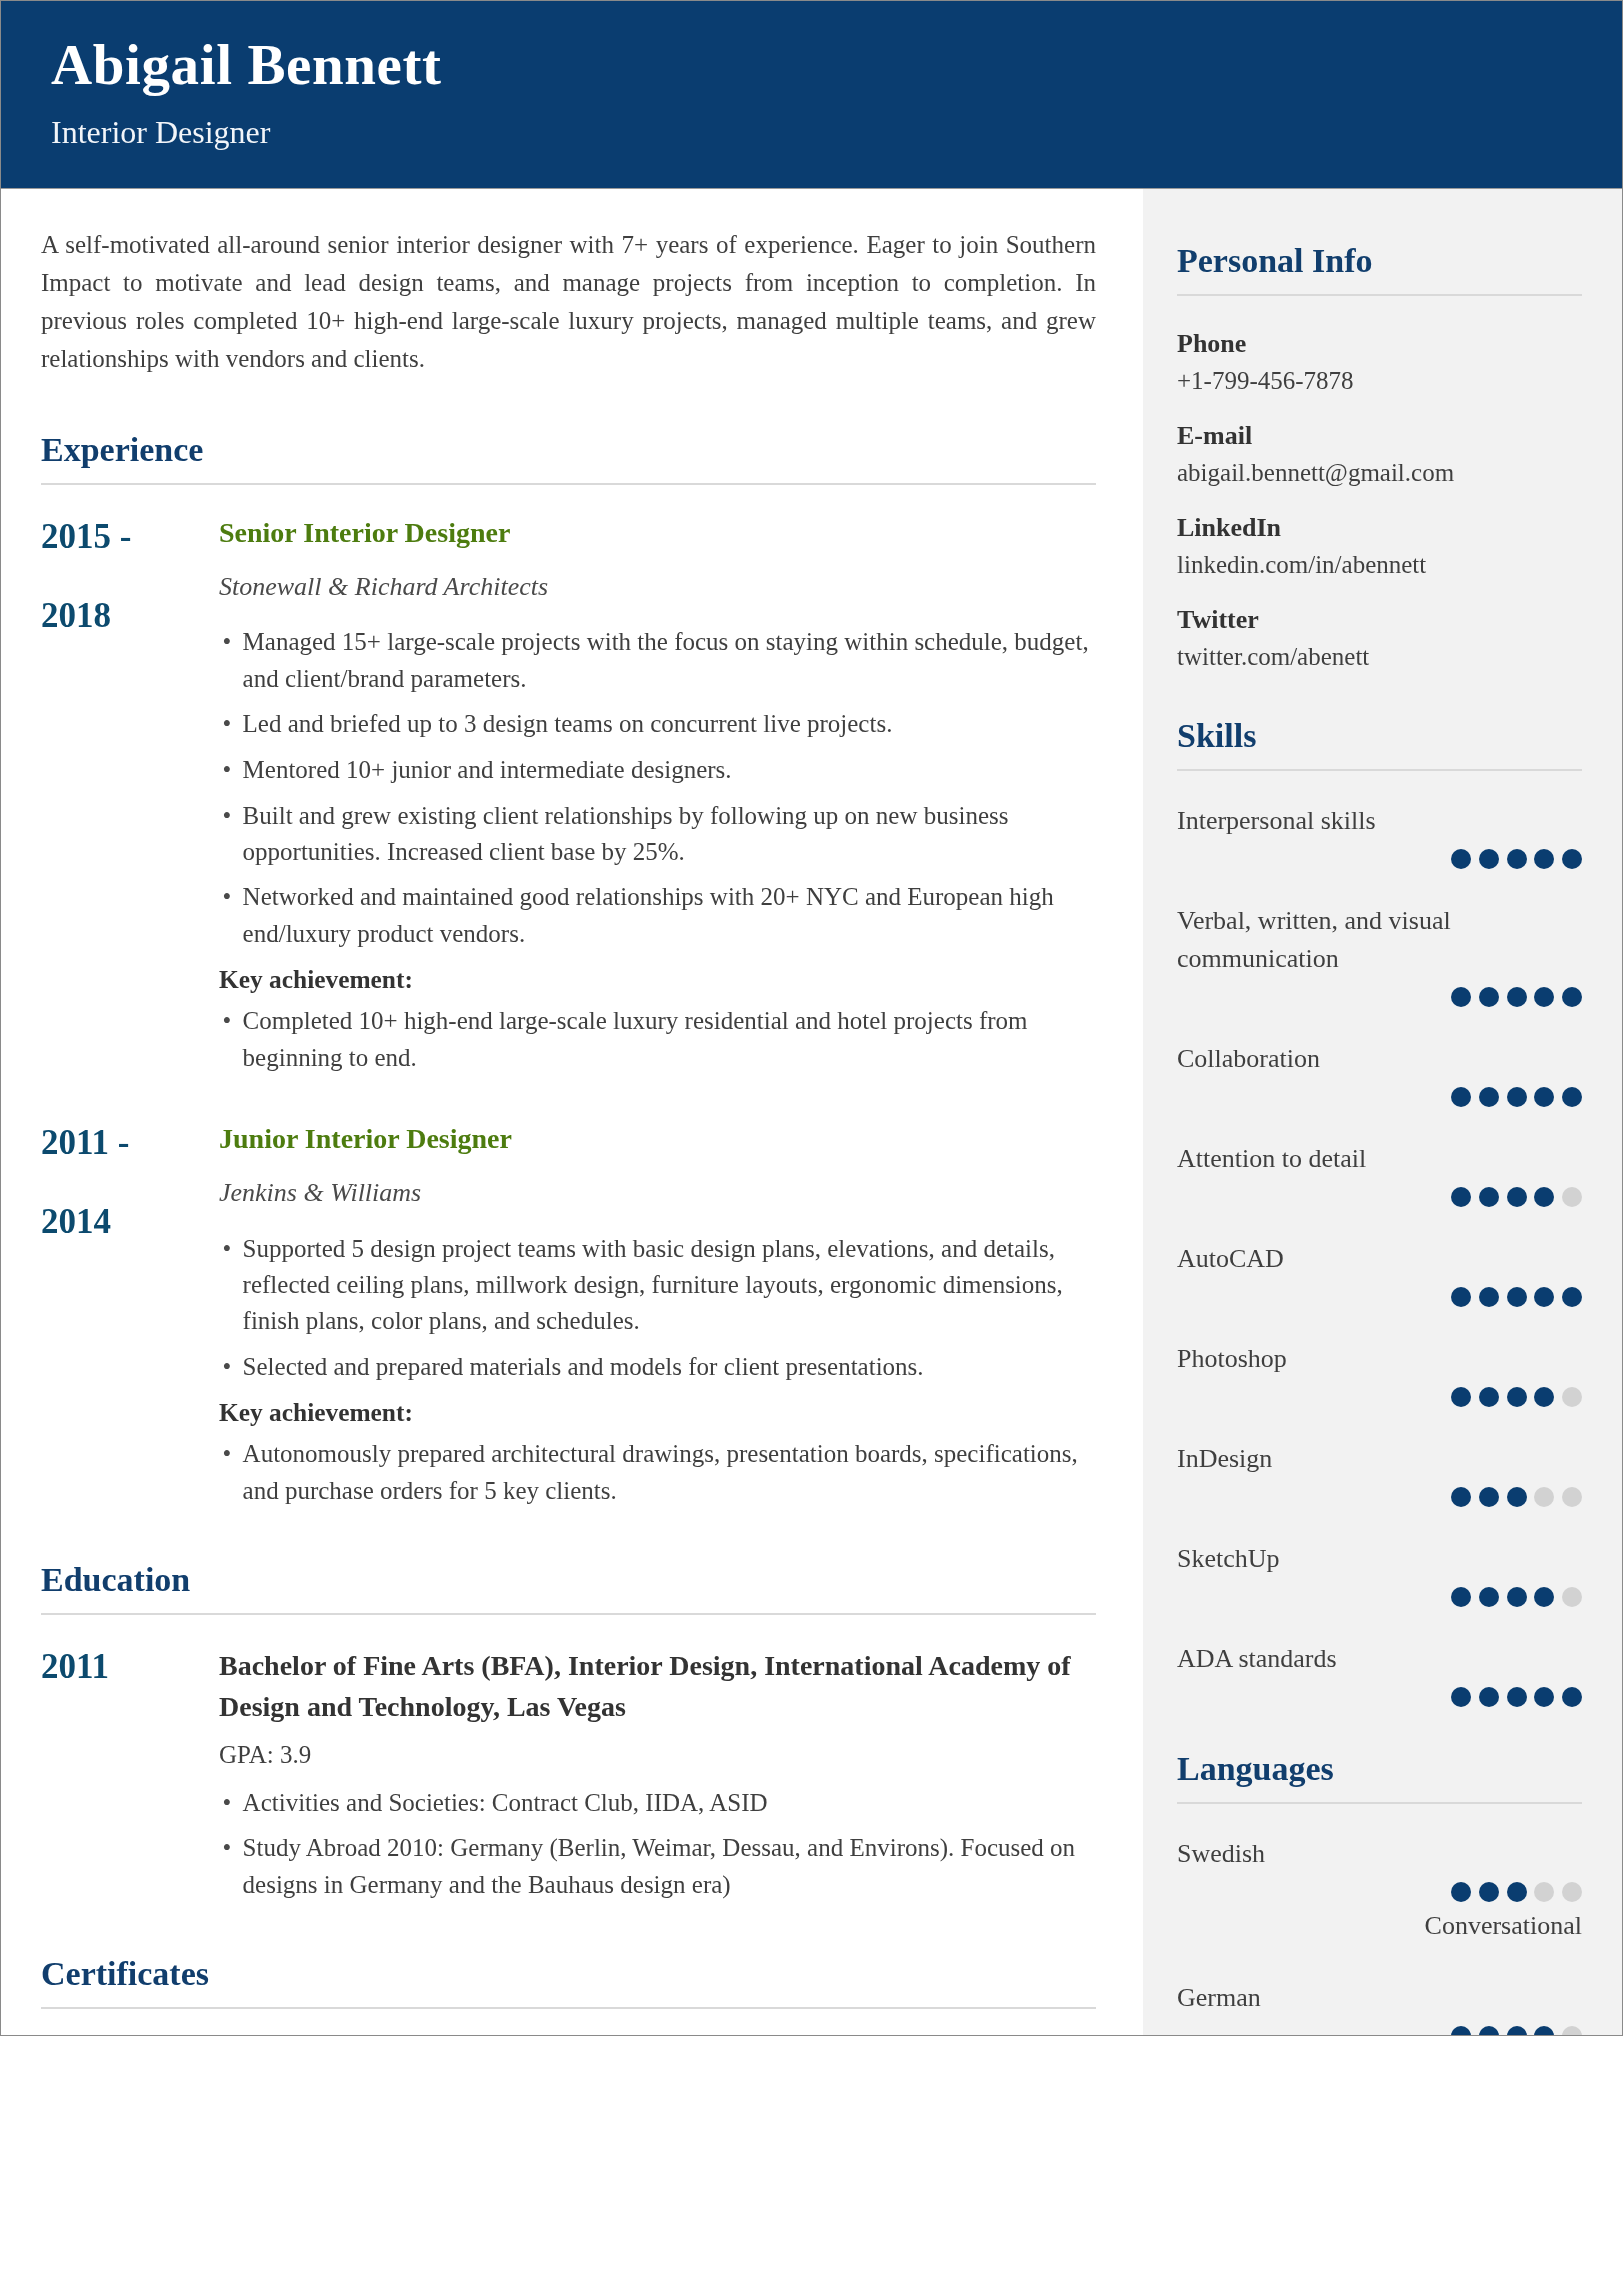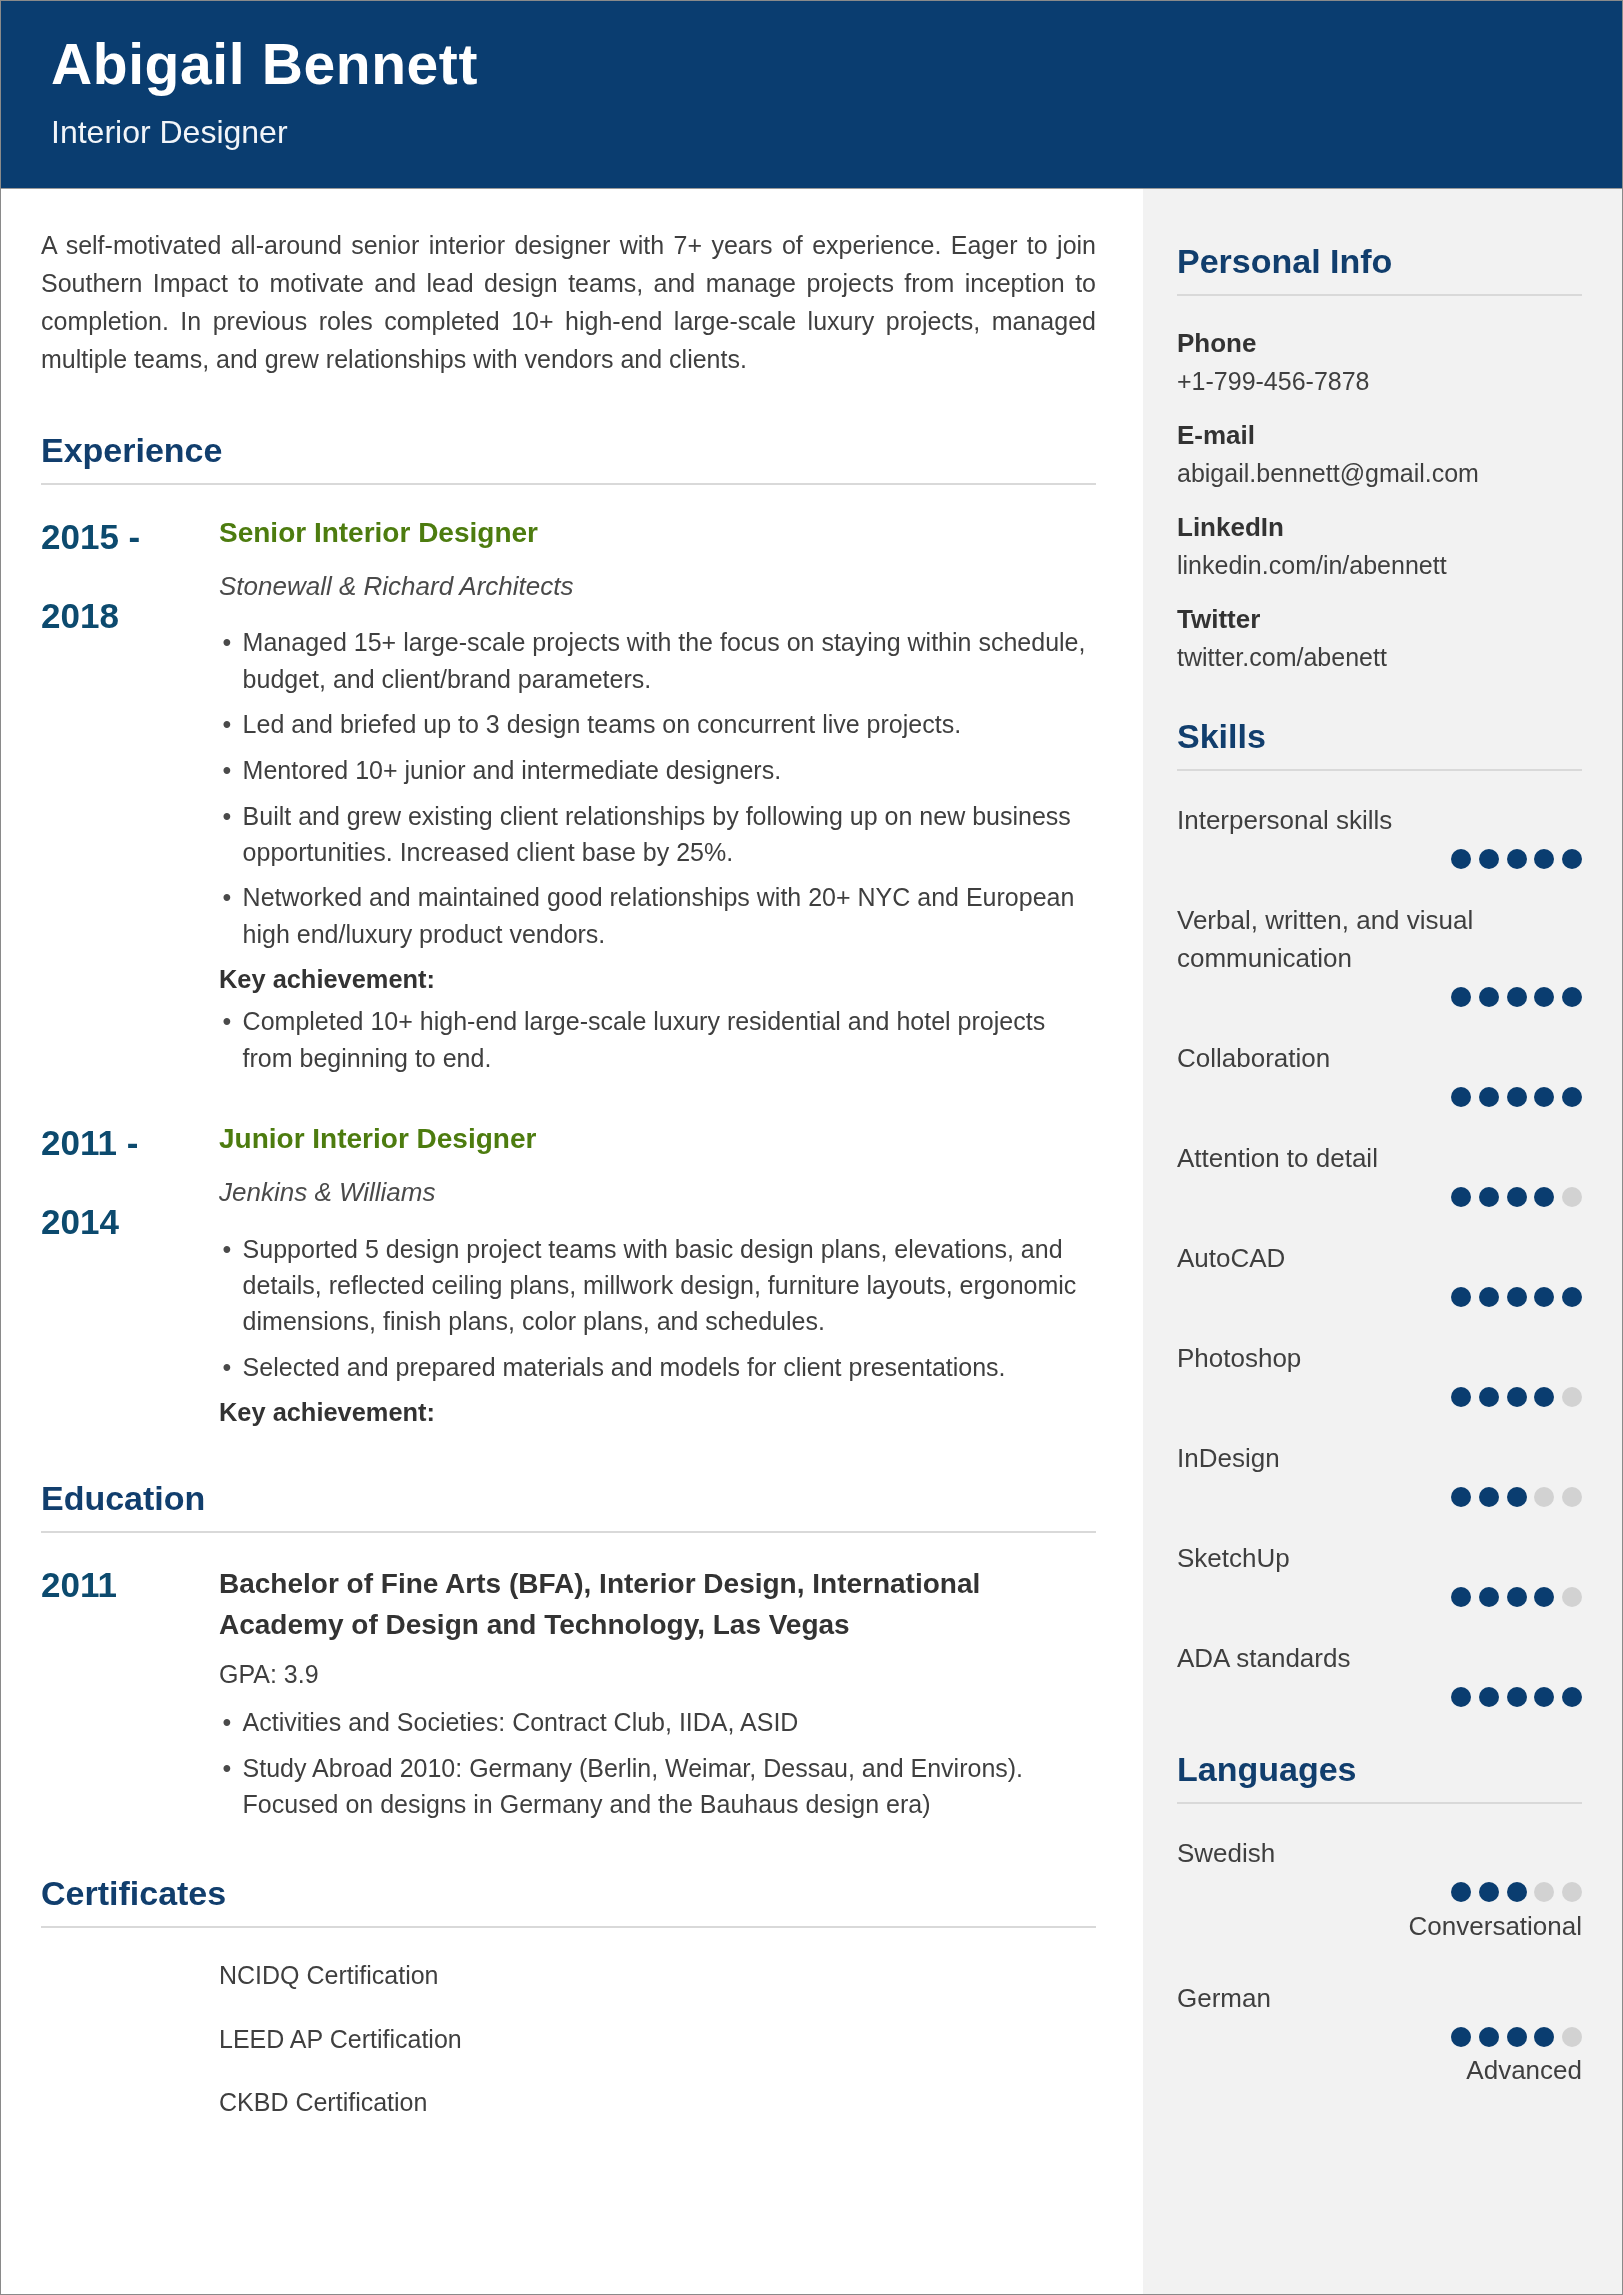--- a/index.html
+++ b/index.html
@@ -7,21 +7,21 @@
     --heading:#113e6d;
     --text:#3f3f3f;
     --rule:#d9d9d9;
     --dot-inactive:#d2d2d2;
     --sidebar-bg:#f2f2f2;
     --border:#8a8a8a;
   }
   *{box-sizing:border-box;}
   html,body{margin:0;padding:0;background:#fff;}
   body{font-family:"Liberation Sans",sans-serif;color:var(--text);}
-  .page{width:1623px;height:2295px;border:1.8px solid var(--border);display:flex;flex-direction:column;overflow:hidden;background:#fff;}
+  .page{width:1623px;height:2036px;border:1.8px solid var(--border);display:flex;flex-direction:column;overflow:hidden;background:#fff;font-family:Liberation Serif, serif;}
   .hdr{background:var(--accent);height:188px;flex:0 0 auto;padding:31px 0 0 50px;border-bottom:1.8px solid #9a9a9a;}
   .hdr-name{color:#ffffff;font-size:57px;font-weight:700;margin:0;line-height:1.15;letter-spacing:0.6px;}
   .hdr-title{color:#f2f5f9;font-size:32px;font-weight:400;margin-top:16.5px;}
   .cols{flex:1 1 auto;display:flex;min-height:0;}
   main{width:1142px;flex:0 0 auto;background:#fff;padding:37px 47px 35px 40px;}
   aside{flex:1 1 auto;background:var(--sidebar-bg);padding:52px 40px 35px 34px;}
 
   .summary{font-size:25px;line-height:1.52;text-align:justify;margin:0 0 52px 0;}
 
   h2{font-size:34px;line-height:1.2;color:var(--heading);margin:0;font-weight:700;}
@@ -105,20 +105,23 @@
             <div>2014</div>
           </div>
           <div>
             <h3 class="job-title">Junior Interior Designer</h3>
             <div class="company">Jenkins &amp; Williams</div>
             <ul class="bullets">
               <li>Supported 5 design project teams with basic design plans, elevations, and details, reflected ceiling plans, millwork design, furniture layouts, ergonomic dimensions, finish plans, color plans, and schedules.</li>
               <li>Selected and prepared materials and models for client presentations.</li>
             </ul>
             <p class="key-label">Key achievement:</p>
+            <ul class="bullets">
+              <li>Autonomously prepared architectural drawings, presentation boards, specifications, and purchase orders for 5 key clients.</li>
+            </ul>
           </div>
         </div>
       </section>
 
       <section class="sect-gap">
         <h2>Education</h2>
         <div class="rule"></div>
         <div class="job">
           <div class="dates">2011</div>
           <div>

